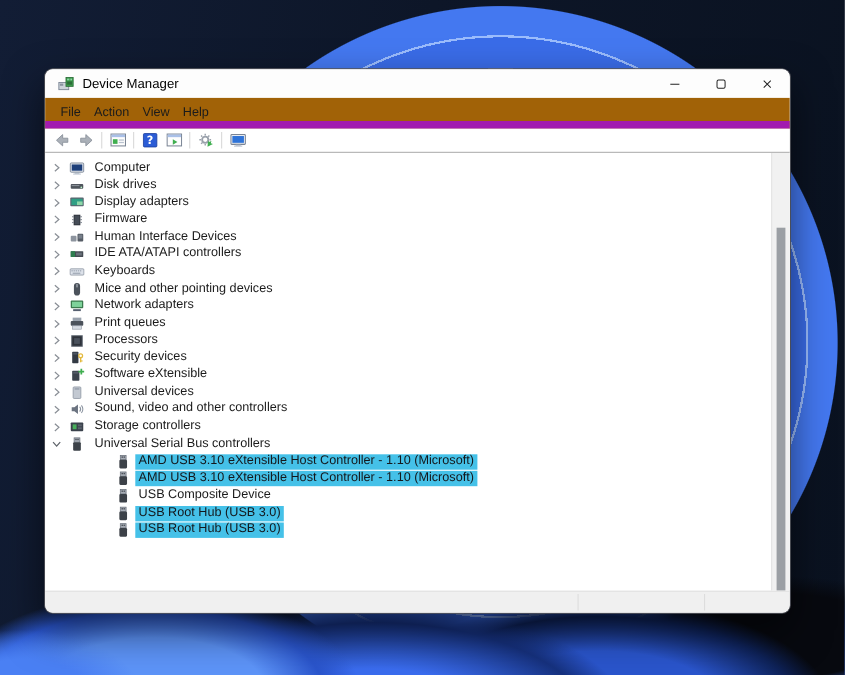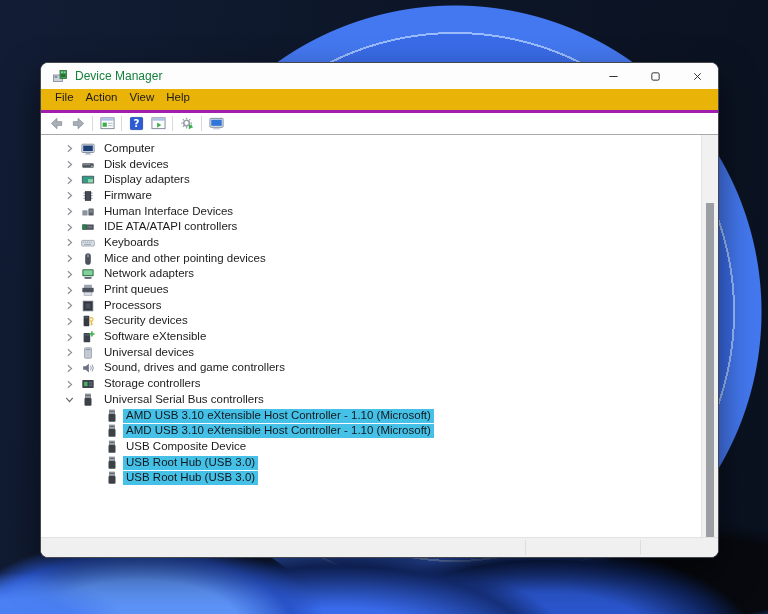--- a/index.html
+++ b/index.html
@@ -28,42 +28,42 @@
 
   
   .window{position:absolute;left:40px;top:62px;width:677px;height:494px;
     background:#ffffff;border:1px solid #45474f;border-radius:8px;
     box-shadow:0 16px 36px rgba(0,0,0,.55);
     display:flex;flex-direction:column;overflow:hidden;}
 
   .titlebar{height:26px;flex:0 0 auto;display:flex;align-items:center;background:#fdfdfd;}
   .app-icon{width:16px;height:16px;margin-left:11px;flex:0 0 auto;}
   .app-icon svg{width:16px;height:16px;display:block;}
-  .title{font-size:12px;color:#15803d;margin-left:7px;}
+  .title{font-size:12px;color:#000000;margin-left:7px;}
   .controls{margin-left:auto;display:flex;height:100%;}
   .ctrl-btn{width:42px;height:100%;display:flex;align-items:center;justify-content:center;
     background:transparent;border:none;padding:0;cursor:default;}
   .ctrl-btn svg{width:11px;height:11px;display:block;}
 
-  .menubar{height:21px;flex:0 0 auto;display:flex;align-items:flex-start;
-    padding-left:8px;background:#eab308;border-bottom:3px solid #a21caf;}
+  .menubar{height:21px;flex:0 0 auto;display:flex;align-items:flex-end;
+    padding-left:8px;background:#a16207;border-bottom:7px solid #a21caf;}
   .menu-item{font-size:11.5px;color:#1b1b1b;padding:2px 6px;}
 
   .toolbar{height:21px;flex:0 0 auto;display:flex;align-items:center;
     padding-left:4px;background:#ffffff;border-bottom:1px solid #a9a9a9;}
   .tb-btn{width:22px;height:19px;display:flex;align-items:center;justify-content:center;
     background:transparent;border:none;padding:0;}
   .tb-btn svg{width:15px;height:15px;display:block;}
   .tb-sep{width:1px;height:15px;background:#d9d9d9;margin:0 3px;flex:0 0 auto;}
 
   .treeview{flex:1;position:relative;background:#ffffff;overflow:hidden;}
   .tree-rows{position:absolute;top:6px;left:0;right:17px;}
   .tree-row{height:15.7px;display:flex;align-items:center;font-size:11.5px;
     color:#1b1b1b;white-space:nowrap;}
-  .tree-row.lvl0{padding-left:22px;}
+  .tree-row.lvl0{padding-left:4px;}
   .tree-row.lvl1{padding-left:64px;}
   .chev{width:13px;height:13px;margin-right:5px;flex:0 0 auto;}
   .chev svg{width:13px;height:13px;display:block;}
   .ticon{width:14px;height:14px;margin-right:6px;flex:0 0 auto;}
   .lvl1 .ticon{margin-right:4px;}
   .ticon svg{width:14px;height:14px;display:block;}
   .tlabel{padding:0 3px 1px 3px;line-height:13px;}
   .tlabel.hl{background:var(--hl,#45c1e8);color:#14181c;}
 
   .scrollbar{position:absolute;top:0;right:0;bottom:0;width:16px;
@@ -227,21 +227,21 @@
                 <path d="M6 4l4.5 4L6 12" fill="none" stroke="#8a8f96" stroke-width="1.4"></path>
               </svg>
             </span>
             <span class="ticon">
               <svg viewBox="0 0 16 16">
                 <rect x="1.5" y="6" width="13" height="5" rx="1" fill="#4e545c"></rect>
                 <rect x="2.5" y="7" width="8" height="1.2" fill="#8a9098"></rect>
                 <circle cx="12.5" cy="9.5" r="0.9" fill="#baf5c4"></circle>
               </svg>
             </span>
-            <span class="tlabel">Disk devices</span>
+            <span class="tlabel">Disk drives</span>
           </div>
           <div class="tree-row lvl0">
             <span class="chev">
               <svg viewBox="0 0 16 16">
                 <path d="M6 4l4.5 4L6 12" fill="none" stroke="#8a8f96" stroke-width="1.4"></path>
               </svg>
             </span>
             <span class="ticon">
               <svg viewBox="0 0 16 16">
                 <rect x="1" y="3" width="14" height="9" rx="1" fill="#5b646f"></rect>
@@ -429,21 +429,21 @@
               <svg viewBox="0 0 16 16">
                 <path d="M6 4l4.5 4L6 12" fill="none" stroke="#8a8f96" stroke-width="1.4"></path>
               </svg>
             </span>
             <span class="ticon">
               <svg viewBox="0 0 16 16">
                 <path d="M2.5 6h2.8L9 3v10L5.3 10H2.5z" fill="#6b7380"></path>
                 <path d="M10.8 5.5q2 2.5 0 5M12.6 4q3 4 0 8" stroke="#8a93a0" stroke-width="1.1" fill="none"></path>
               </svg>
             </span>
-            <span class="tlabel">Sound, drives and game controllers</span>
+            <span class="tlabel">Sound, video and other controllers</span>
           </div>
           <div class="tree-row lvl0">
             <span class="chev">
               <svg viewBox="0 0 16 16">
                 <path d="M6 4l4.5 4L6 12" fill="none" stroke="#8a8f96" stroke-width="1.4"></path>
               </svg>
             </span>
             <span class="ticon">
               <svg viewBox="0 0 16 16">
                 <rect x="1.5" y="3.5" width="13" height="9" rx="0.8" fill="#3b424c"></rect>

